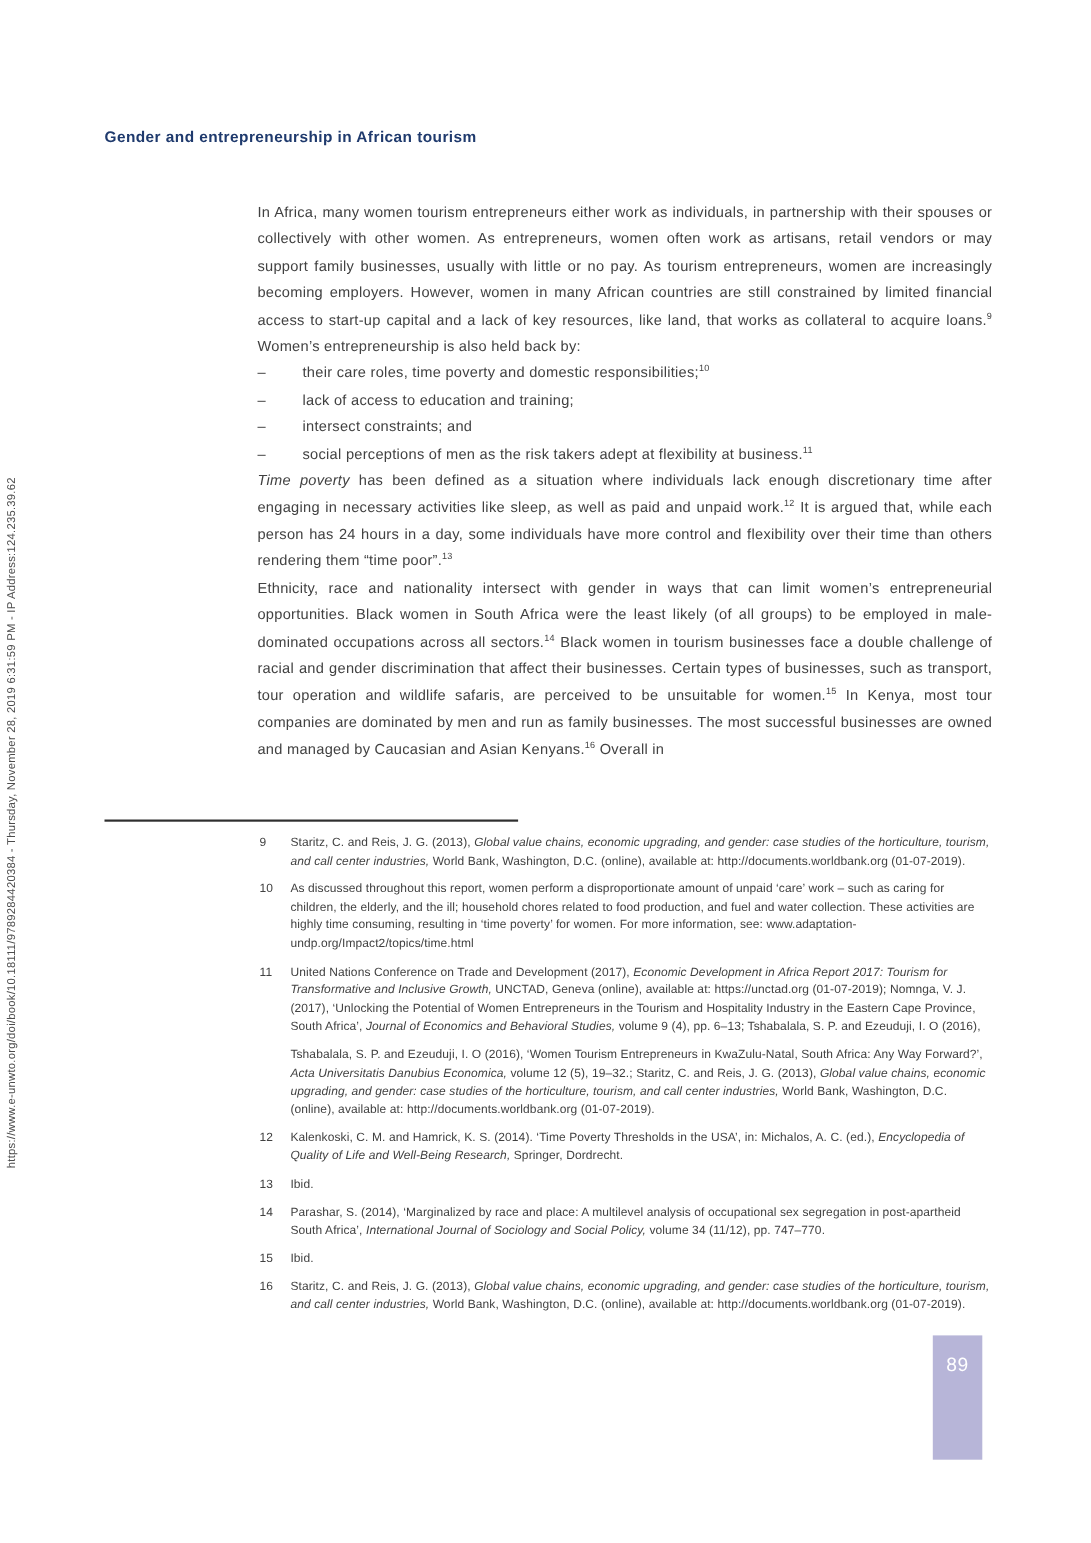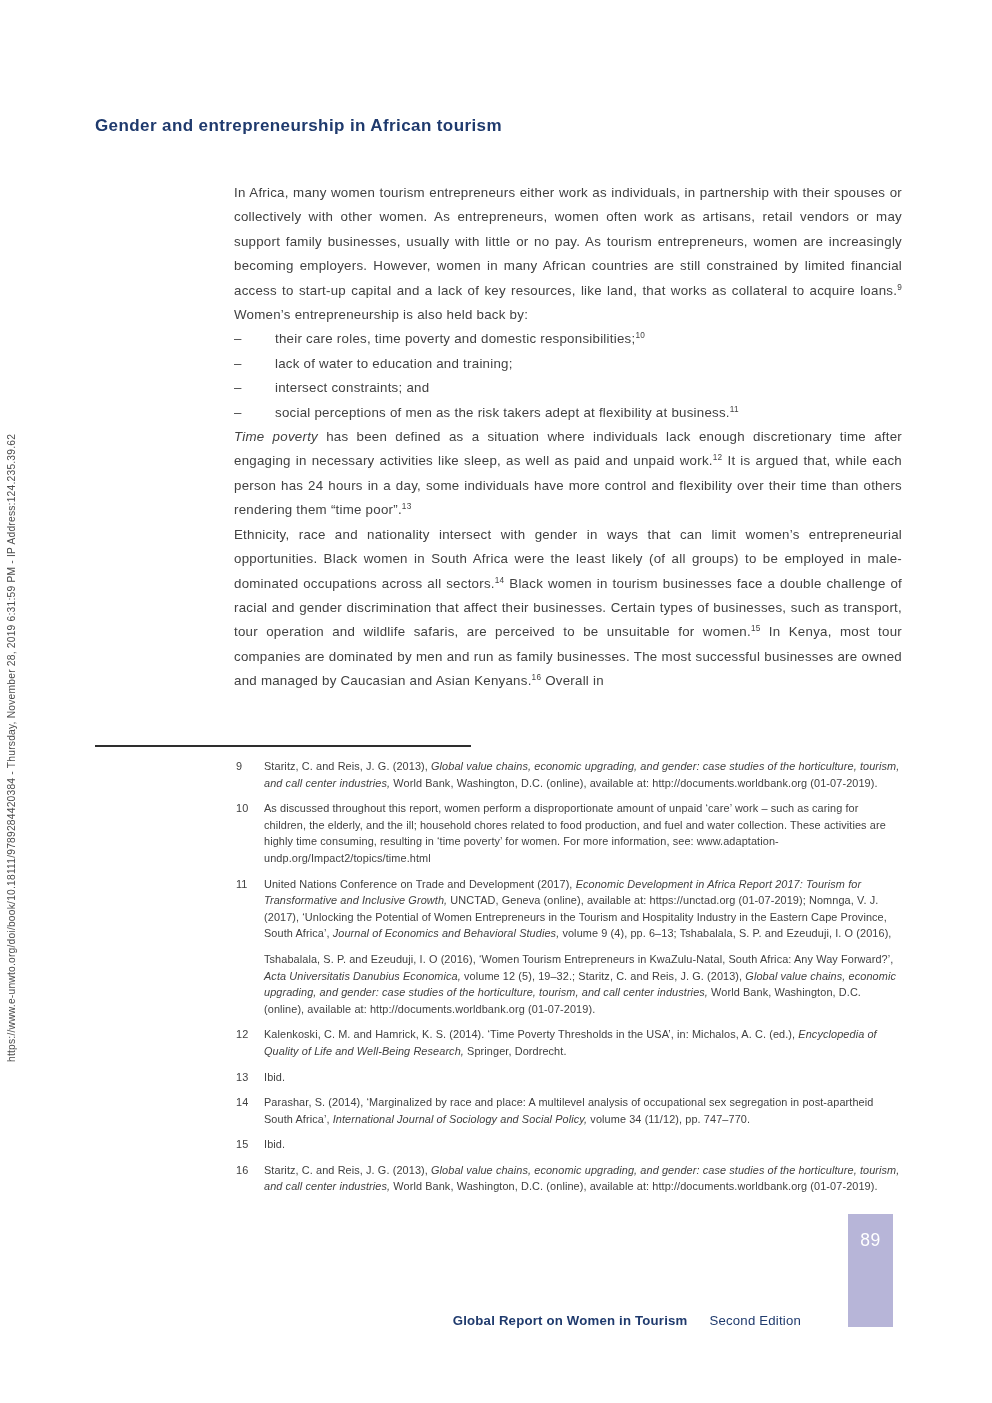--- a/index.html
+++ b/index.html
@@ -21,21 +21,21 @@
     white-space: nowrap;
     font-size: 10.3px;
     letter-spacing: 0.2px;
     color: #4c4c4c;
   }
   .heading {
     position: absolute;
     left: 95px;
     top: 116px;
     margin: 0;
-    font-size: 17px;
+    font-size: 14px;
     font-weight: 700;
     letter-spacing: 0.4px;
     color: #1f3a6d;
   }
   .body-col {
     position: absolute;
     left: 234px;
     top: 181px;
     width: 668px;
     font-size: 13.3px;
@@ -114,21 +114,21 @@
   <div class="body-col">
     <p class="para"><span>In Africa, many women tourism entrepreneurs either work as individuals, in partnership with their spouses or collectively with other women. As entrepreneurs, women often work as artisans, retail vendors or may support family businesses, usually with little or no pay. As tourism entrepreneurs, women are increasingly becoming employers. However, women in many African countries are still constrained by limited financial access to start-up capital and a lack of key resources, like land, that works as collateral to acquire loans.</span><sup>9</sup><span> Women’s entrepreneurship is also held back by:</span></p>
 
     <div class="bullets">
       <div class="bullet">
         <span class="bullet-dash">–</span>
         <span class="bullet-text"><span>their care roles, time poverty and domestic responsibilities;</span><sup>10</sup></span>
       </div>
       <div class="bullet">
         <span class="bullet-dash">–</span>
-        <span class="bullet-text"><span>lack of water to education and training;</span></span>
+        <span class="bullet-text"><span>lack of access to education and training;</span></span>
       </div>
       <div class="bullet">
         <span class="bullet-dash">–</span>
         <span class="bullet-text"><span>intersect constraints; and</span></span>
       </div>
       <div class="bullet">
         <span class="bullet-dash">–</span>
         <span class="bullet-text"><span>social perceptions of men as the risk takers adept at flexibility at business.</span><sup>11</sup></span>
       </div>
     </div>
@@ -171,22 +171,18 @@
     <div class="fn">
       <span class="fn-num">15</span>
       <span class="fn-text"><span>Ibid.</span></span>
     </div>
     <div class="fn">
       <span class="fn-num">16</span>
       <span class="fn-text"><span>Staritz, C. and Reis, J. G. (2013), </span><em>Global value chains, economic upgrading, and gender: case studies of the horticulture, tourism, and call center industries,</em><span> World Bank, Washington, D.C. (online), available at: http://documents.worldbank.org (01-07-2019).</span></span>
     </div>
   </div>
 
-  <div class="footer">
-    <span class="footer-title">Global Report on Women in Tourism</span>
-    <span class="footer-edition">Second Edition</span>
-  </div>
 
   <div class="page-num-box">
     <span>89</span>
   </div>
 
 </div>
 
 </body></html>

